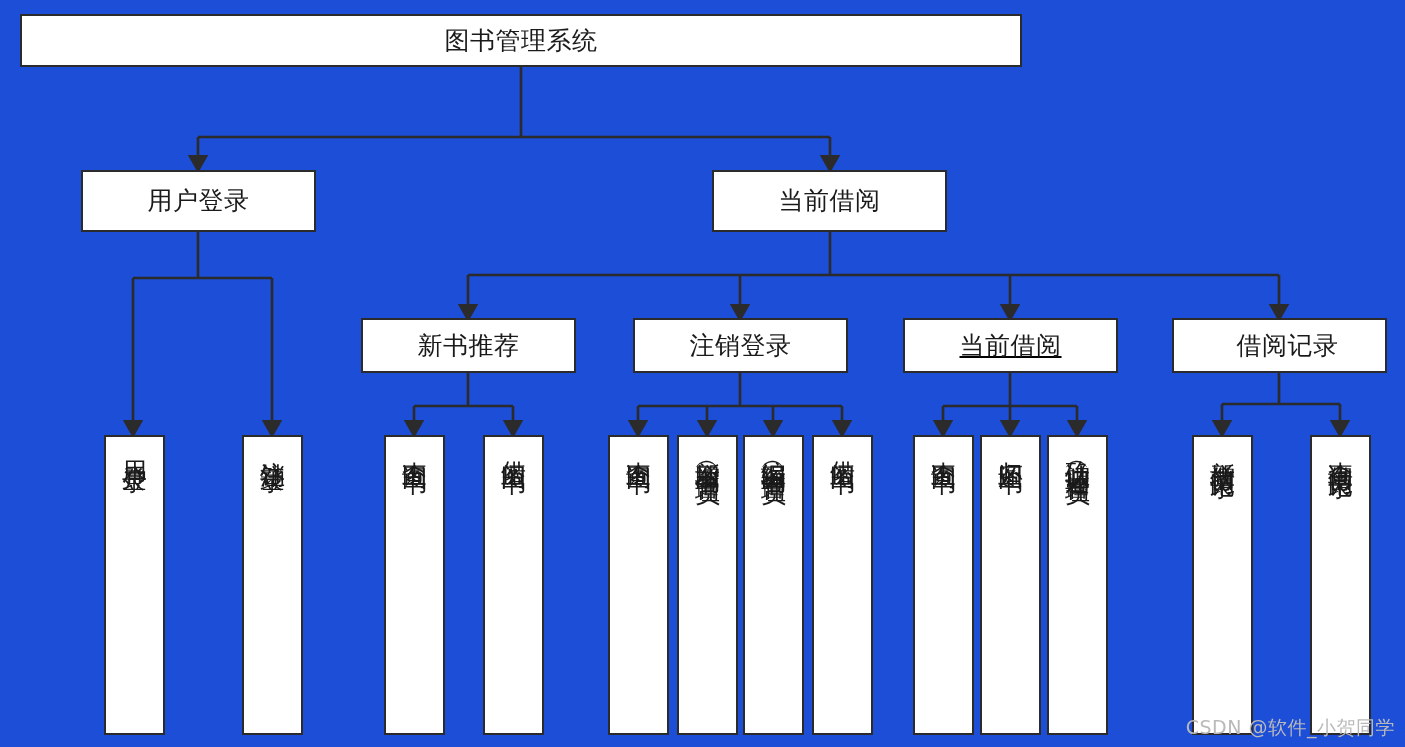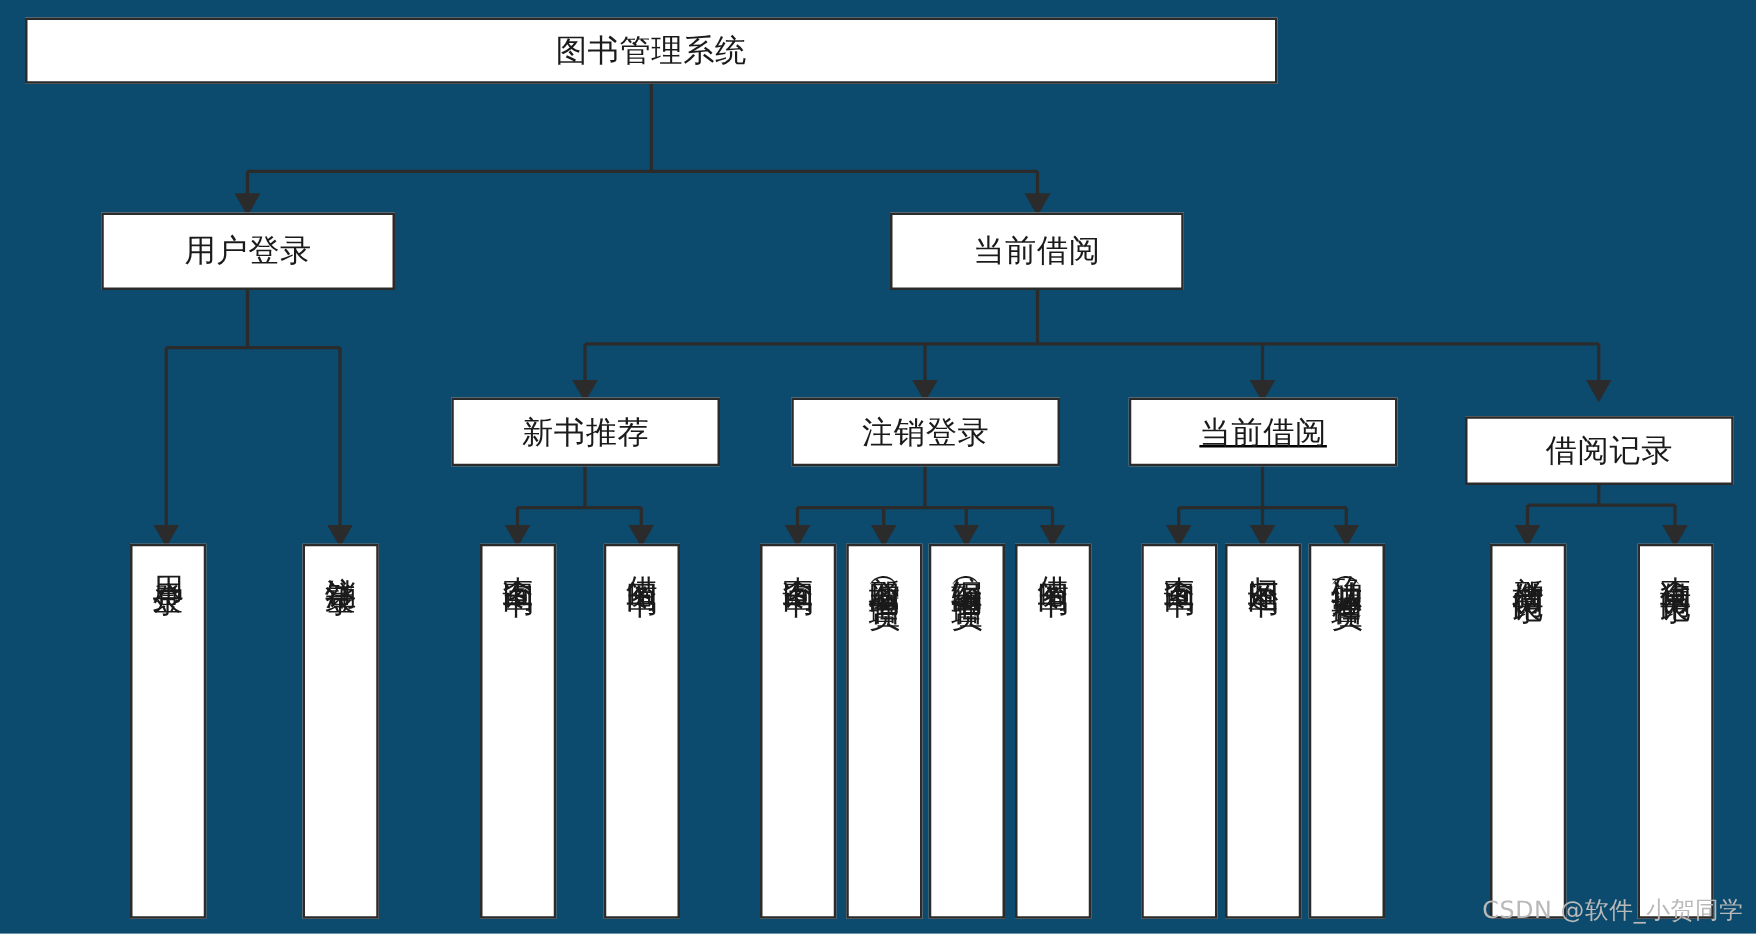--- a/index.html
+++ b/index.html
@@ -7,21 +7,21 @@
     padding: 0;
     background: #ffffff;
   }
   body {
     font-family: "DejaVu Sans", "Liberation Sans", sans-serif;
   }
   #canvas {
     position: relative;
     width: 1405px;
     height: 747px;
-    background: #0c4a6e;
+    background: #1d4ed8;
     overflow: hidden;
   }
   svg#connectors {
     position: absolute;
     left: 0;
     top: 0;
     width: 1405px;
     height: 747px;
     pointer-events: none;
   }
@@ -140,21 +140,21 @@
 
   <div class="node horiz" style="left:361px; top:318px; width:215px; height:55px;">
     <span class="label">新书推荐</span>
   </div>
   <div class="node horiz" style="left:633px; top:318px; width:215px; height:55px;">
     <span class="label">注销登录</span>
   </div>
   <div class="node horiz" style="left:903px; top:318px; width:215px; height:55px;text-decoration:underline;">
     <span class="label">当前借阅</span>
   </div>
-  <div class="node horiz" style="left:1172px; top:333px; width:215px; height:55px;padding-left:16px;">
+  <div class="node horiz" style="left:1172px; top:318px; width:215px; height:55px;padding-left:16px;">
     <span class="label">借阅记录</span>
   </div>
 
   <div class="node vert" style="left:104px; top:435px; width:61px; height:300px;">
     <span class="label">用户登录</span>
   </div>
   <div class="node vert" style="left:242px; top:435px; width:61px; height:300px;">
     <span class="label">注销登录</span>
   </div>
 

